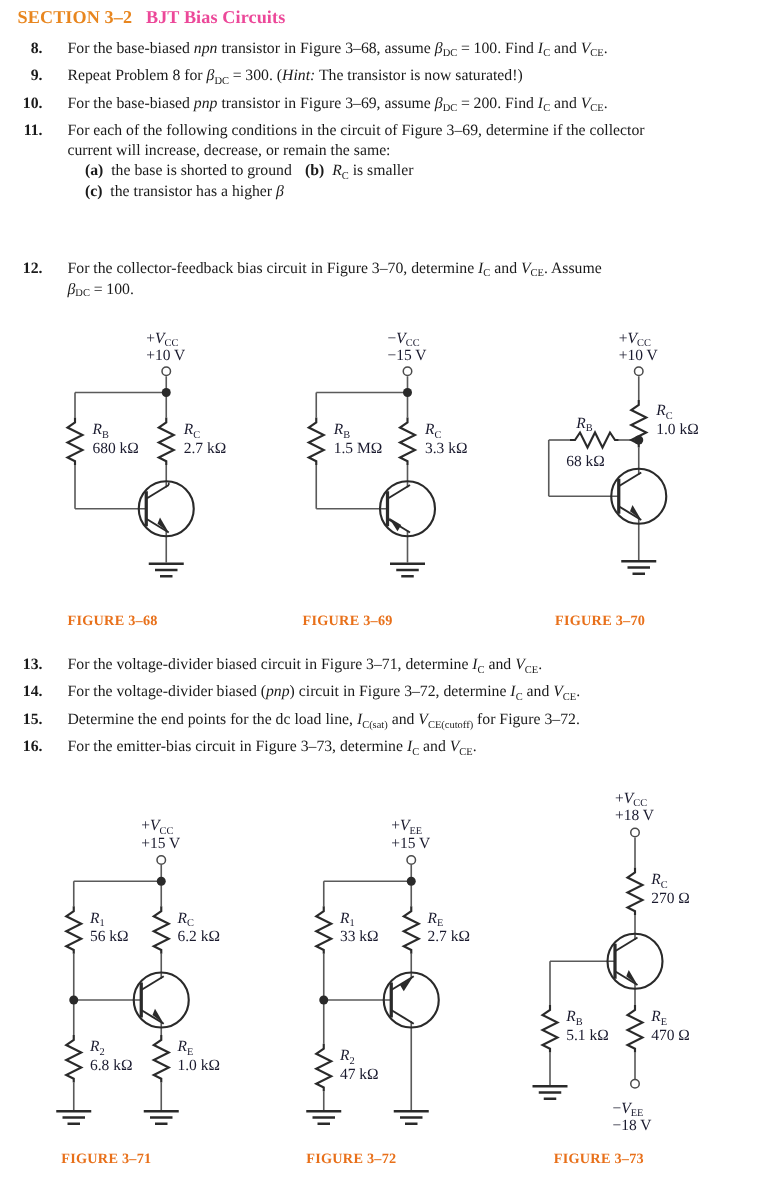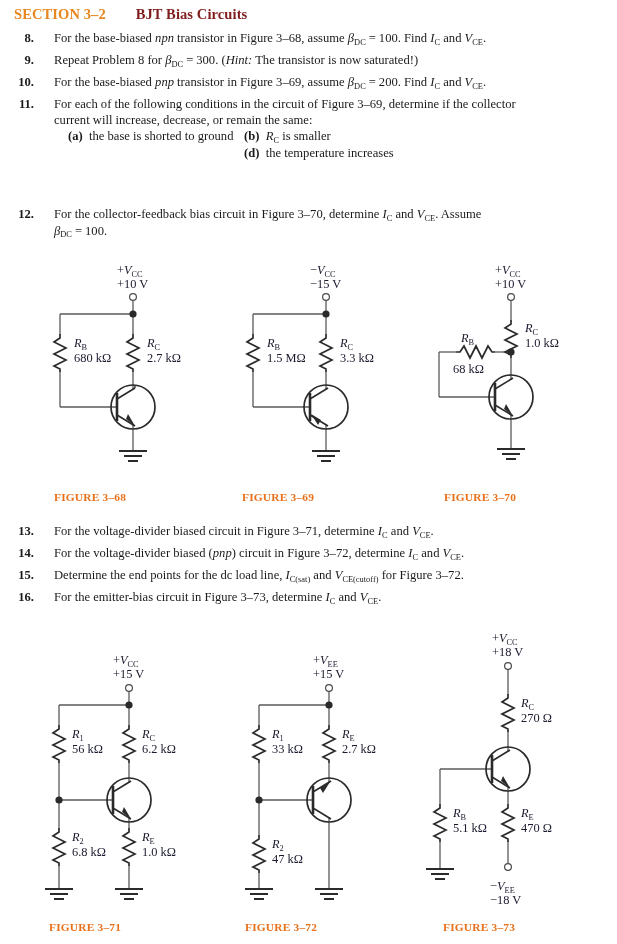--- a/index.html
+++ b/index.html
@@ -8,21 +8,21 @@
     font-family:"Liberation Serif","DejaVu Serif",serif;
     color:#1a1a1a;
   }
   
   #section-header{
     position:absolute;left:14px;top:6px;
     font-size:14.5px;font-weight:bold;letter-spacing:.1px;
     white-space:nowrap;
   }
   #section-header .sec-num{color:#e8861f;}
-  #section-header .sec-title{color:#7f1d1d;margin-left:30px;}
+  #section-header .sec-title{color:#ec4899;margin-left:11px;}
 
   
   .prob{position:absolute;font-size:12.6px;line-height:15.6px;}
   .prob .num{
     position:absolute;left:0;top:0;width:20px;text-align:right;
     font-weight:bold;
   }
   .prob .body{display:block;margin-left:40px;text-align:left;}
   .it{font-style:italic;}
   .bd{font-weight:bold;}
@@ -71,21 +71,21 @@
 <div class="prob" style="left:14px;top:97px;width:592px;">
   <span class="num">11.</span>
   <span class="body">
     <span>For each of the following conditions in the circuit of Figure 3–69, determine if the collector</span><br>
     <span>current will increase, decrease, or remain the same:</span>
     <span class="subrow" style="height:15.6px;">
       <span class="sa"><span class="bd">(a)</span>&nbsp; the base is shorted to ground</span>
       <span class="sb"><span class="bd">(b)</span>&nbsp; <span class="it">R</span><sub>C</sub> is smaller</span>
     </span>
     <span class="subrow" style="height:15.6px;">
-      <span class="sb"><span class="bd">(d)</span>&nbsp; the temperature increases</span>
+      <span class="sa"><span class="bd">(c)</span>&nbsp; the transistor has a higher <span class="beta">β</span></span>
     </span>
   </span>
 </div>
 
 <div class="prob" style="left:14px;top:207px;width:592px;">
   <span class="num">12.</span>
   <span class="body" style="text-align:justify;">
     For the collector-feedback bias circuit in Figure 3–70, determine <span class="it">I</span><sub>C</sub> and <span class="it">V</span><sub>CE</sub>. Assume<br>
     <span class="beta">β</span><sub>DC</sub><span class="eqs">=</span>100.
   </span>

